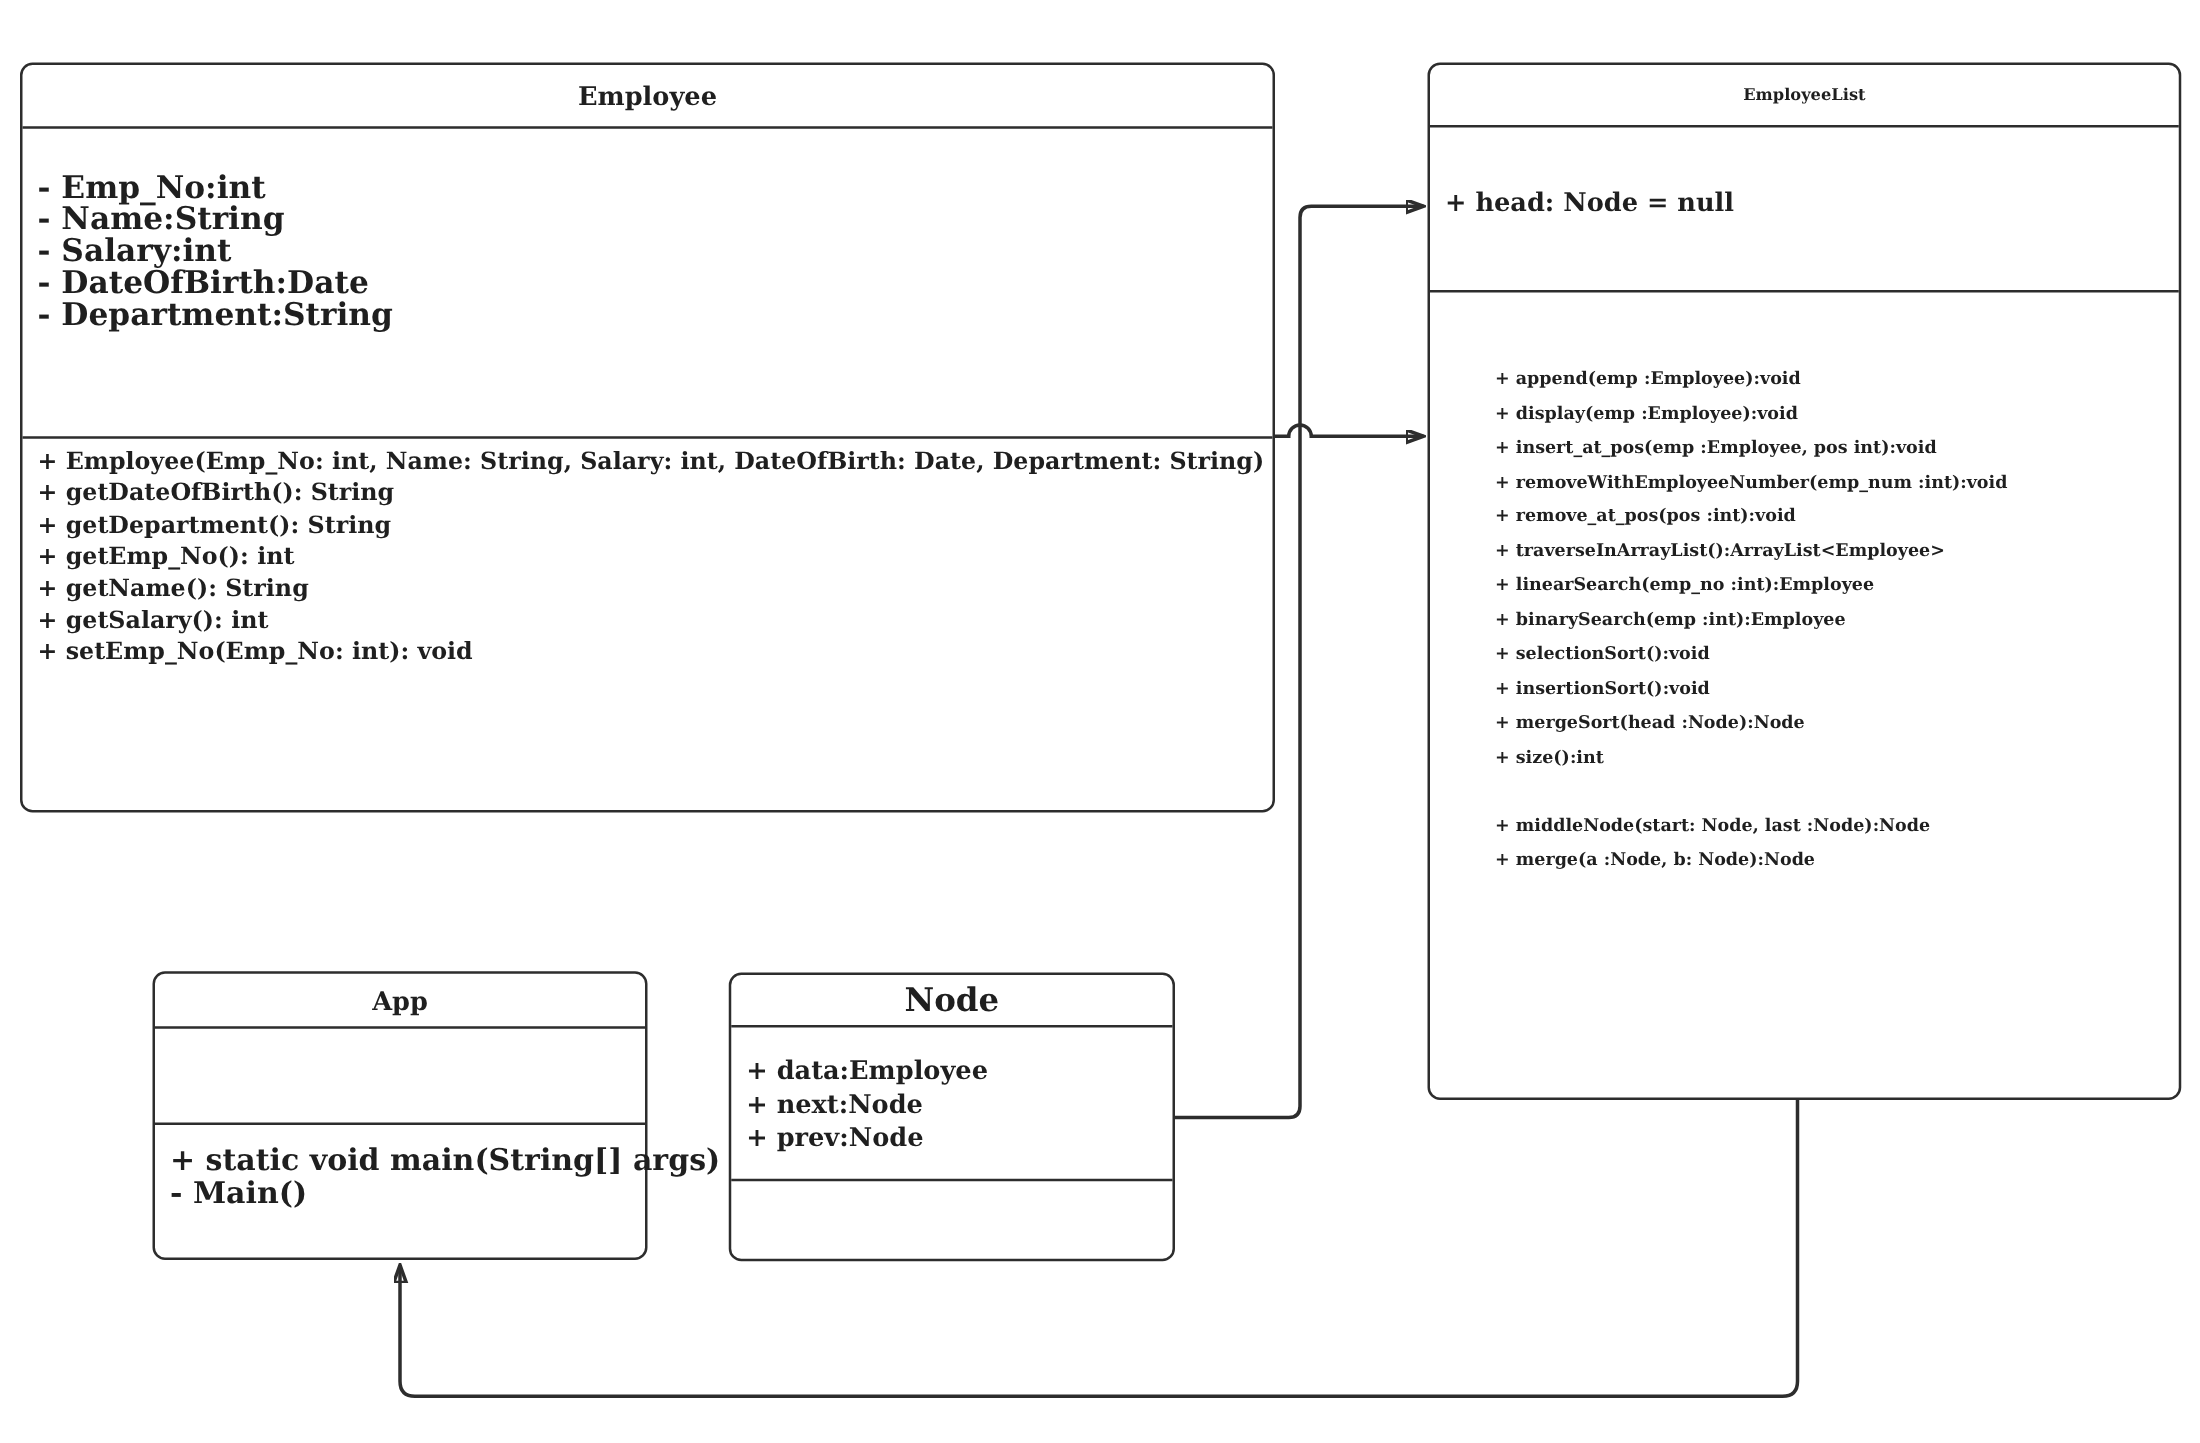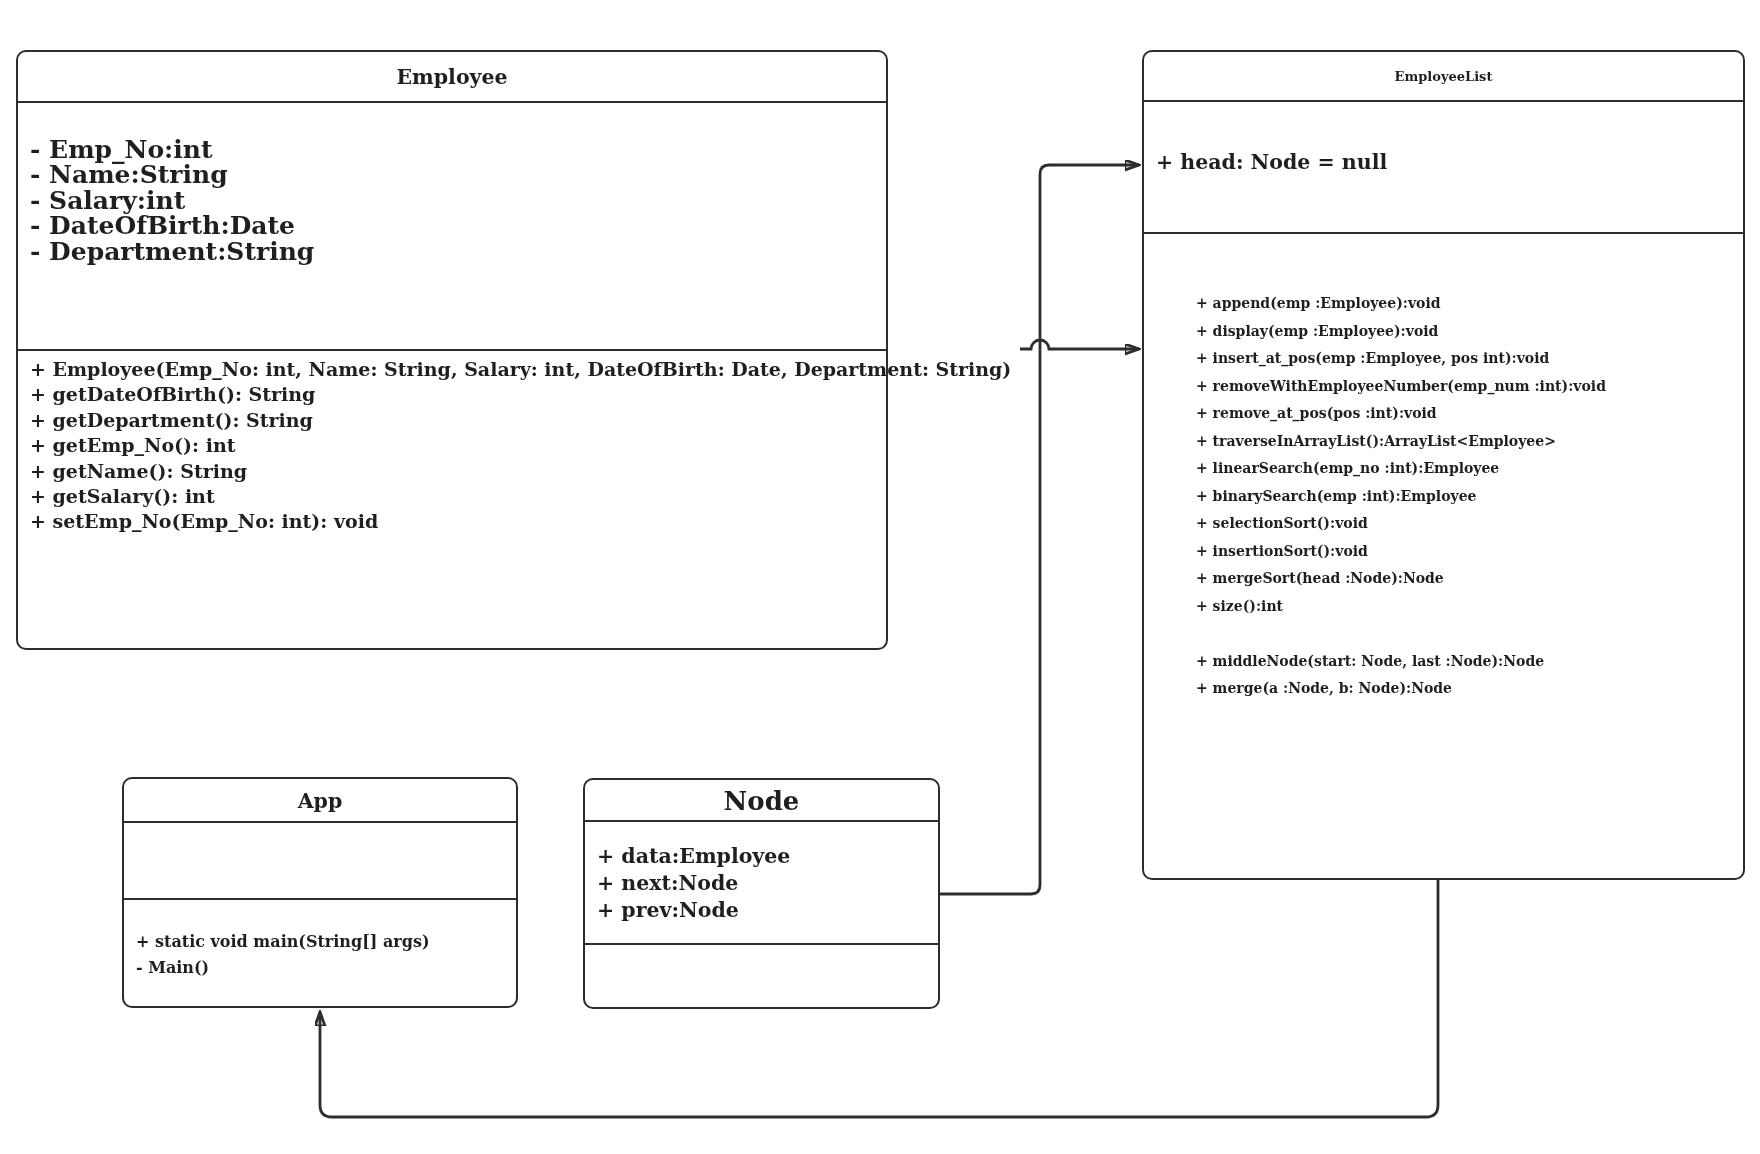--- a/index.html
+++ b/index.html
@@ -11,40 +11,40 @@
     position:absolute;border:2.5px solid #2d2d2d;border-radius:10px;background:#ffffff;box-sizing:border-box;
   }
   .uml-title{
     position:absolute;left:0;right:0;text-align:center;font-weight:700;
     display:flex;align-items:center;justify-content:center;
   }
   .divider{position:absolute;left:0;right:0;height:0;border-top:2.5px solid #2d2d2d;}
   .members{position:absolute;left:12px;right:0;font-weight:600;}
   .row{white-space:nowrap;}
   
-  #cls-employee{left:16px;top:50px;width:872px;height:600px;}
+  #cls-employee{left:16px;top:50px;width:1004px;height:600px;}
   #cls-employee .uml-title{top:0;height:50px;font-size:20.5px;}
   #cls-employee .div1{top:49px;}
   #cls-employee .div2{top:297px;}
   #cls-employee .attrs{top:85px;font-size:25px;line-height:25.4px;}
   #cls-employee .meths{top:305px;font-size:19px;line-height:25.4px;}
   
   #cls-employeelist{left:1142px;top:50px;width:603px;height:830px;}
   #cls-employeelist .uml-title{top:0;height:49px;font-size:13px;}
   #cls-employeelist .div1{top:48px;}
   #cls-employeelist .div2{top:180px;}
   #cls-employeelist .attrs{top:97px;font-size:20.5px;line-height:27.5px;}
   #cls-employeelist .meths{top:238px;font-size:14px;line-height:27.5px;margin-left:40px;}
   .gap-row{height:27.5px;}
   
   #cls-app{left:122px;top:777px;width:396px;height:231px;}
   #cls-app .uml-title{top:0;height:43px;font-size:20.5px;}
   #cls-app .div1{top:42px;}
   #cls-app .div2{top:119px;}
-  #cls-app .meths{top:150px;font-size:16px;line-height:26px;}
+  #cls-app .meths{top:136px;font-size:24px;line-height:26px;}
   
   #cls-node{left:583px;top:778px;width:357px;height:231px;}
   #cls-node .uml-title{top:0;height:41px;font-size:26px;}
   #cls-node .div1{top:40px;}
   #cls-node .div2{top:163px;}
   #cls-node .attrs{top:63px;font-size:20.5px;line-height:27px;}
   #cls-node .meths{top:183px;font-size:20.5px;line-height:27px;}
   
   #edges{position:absolute;left:0;top:0;width:1760px;height:1154px;pointer-events:none;}
   #edges path{fill:none;stroke:#2d2d2d;stroke-width:2.8px;}

